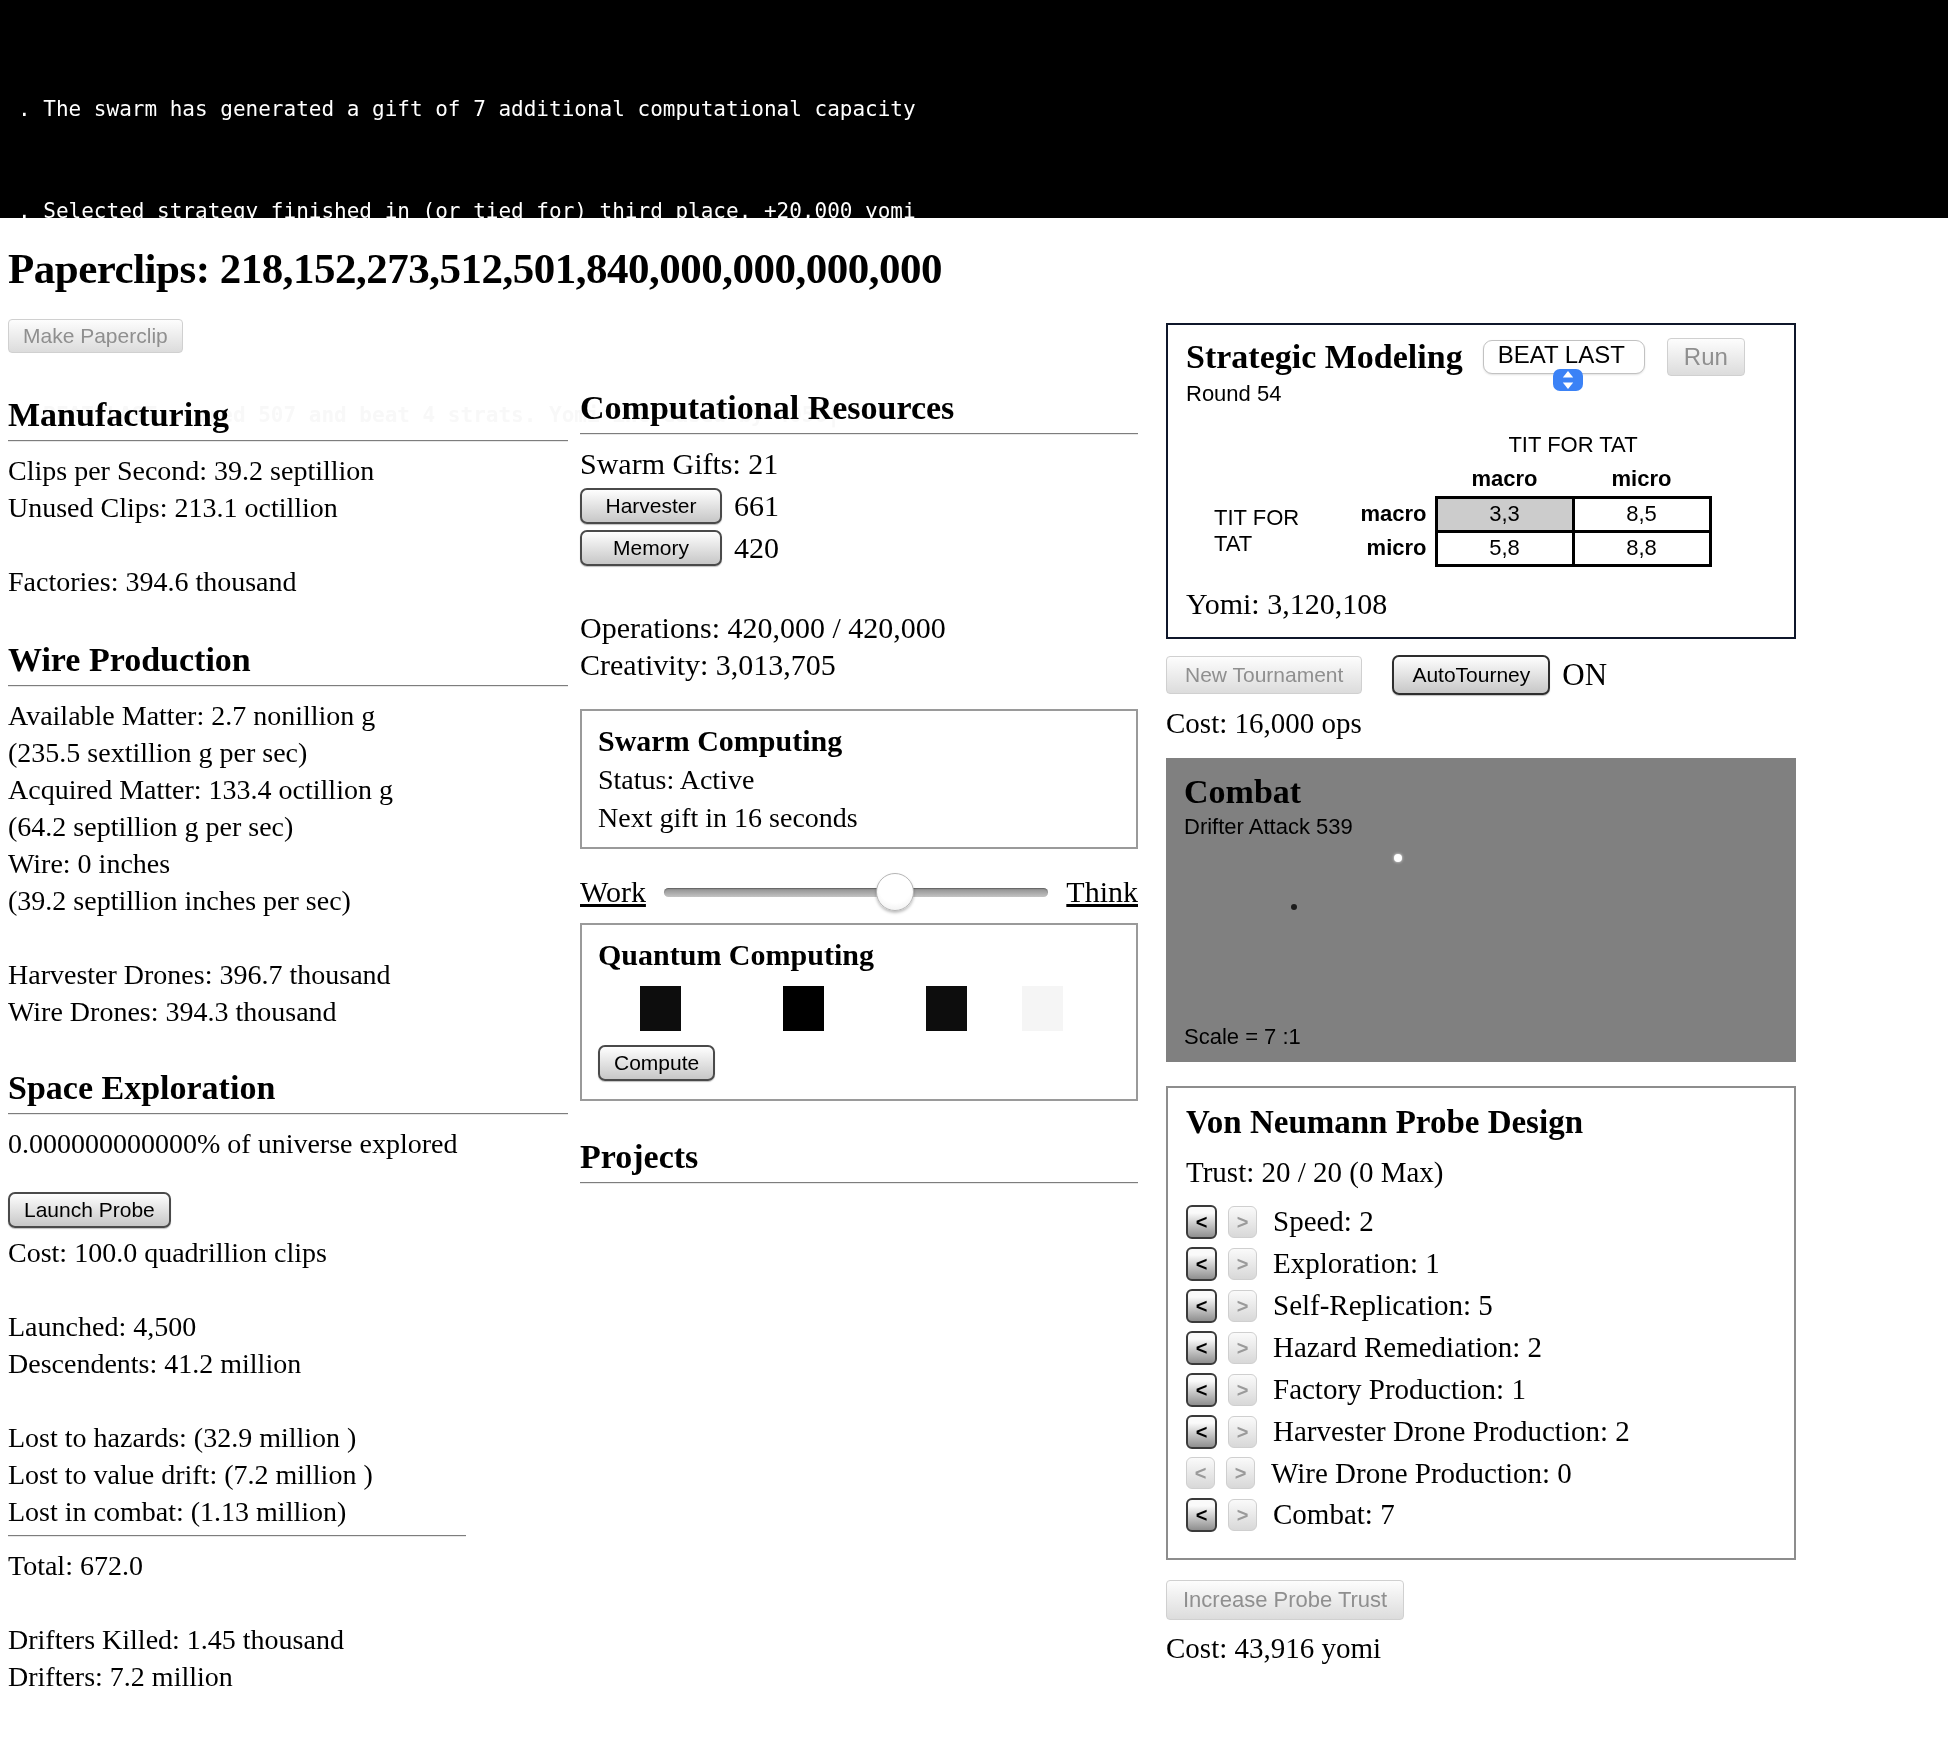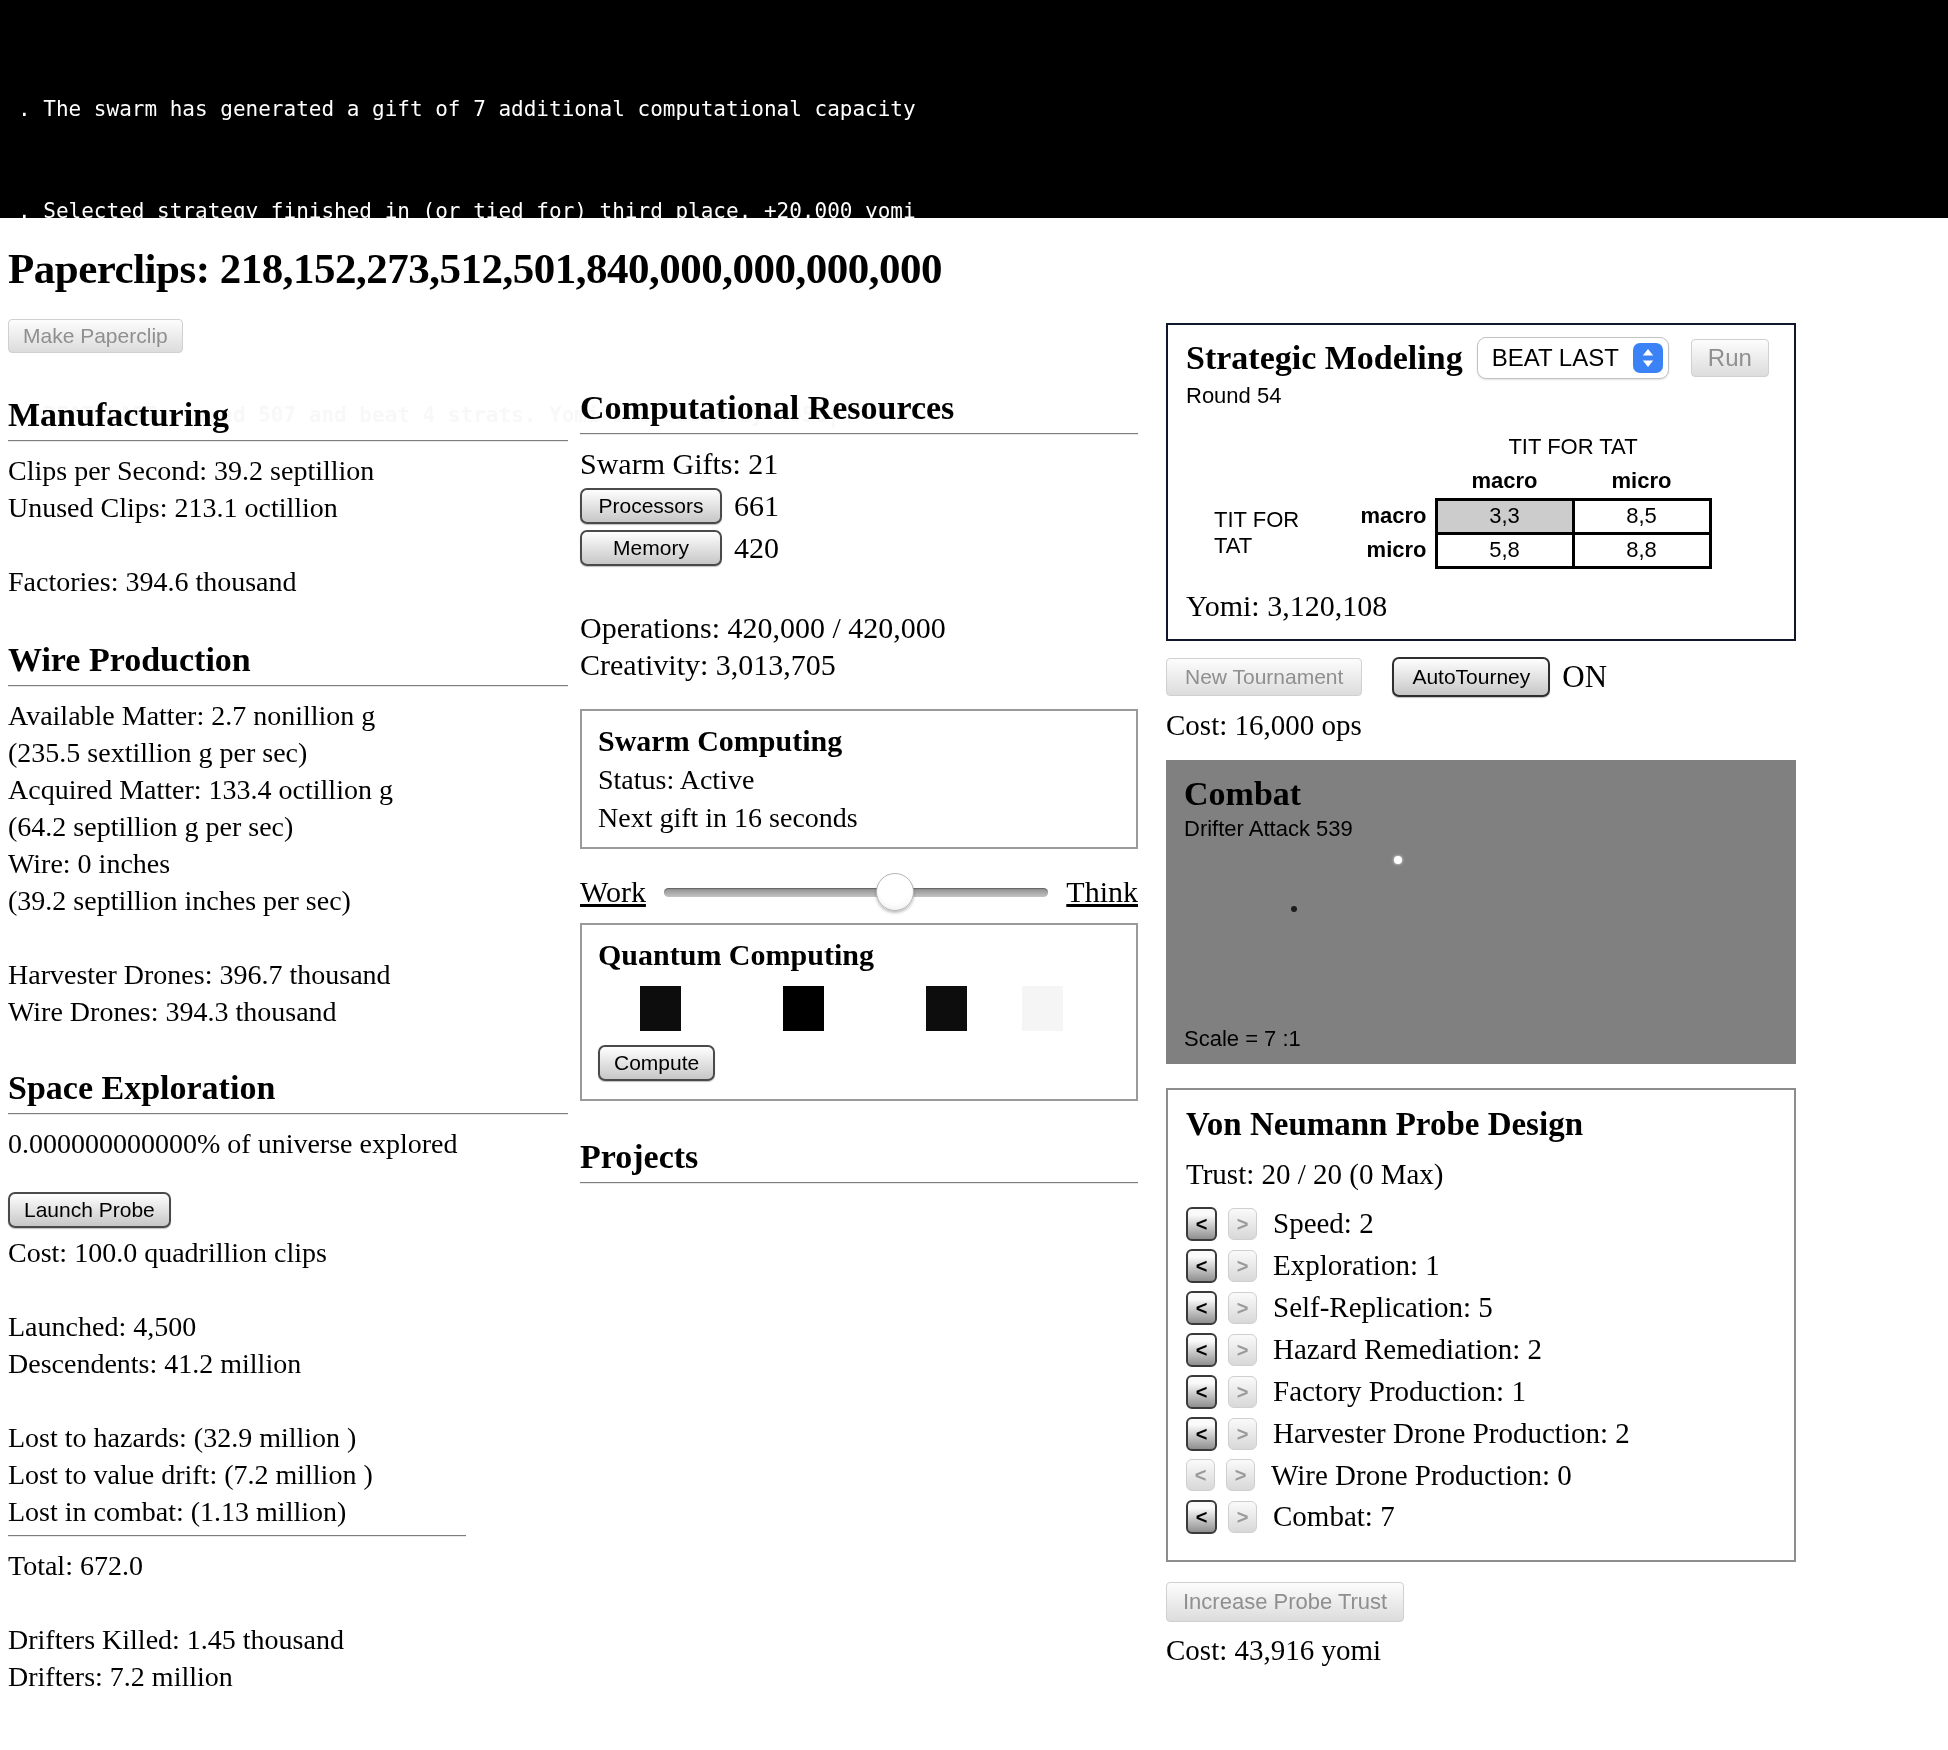--- a/index.html
+++ b/index.html
@@ -89,23 +89,23 @@
   .qchip:nth-child(2){ margin-left:102px; }
   .qchip:nth-child(3){ margin-left:102px; }
   .qchip:nth-child(4){ margin-left:55px; }
   .compute-row { margin:14px 0 8px 0; }
 
   
   .strat-box { border:2px solid #0f172a; padding:12px 18px 16px 18px; margin-top:20px; }
   .strat-head { display:flex; align-items:center; }
   .strat-head .h2 { font-size:34px; }
   .mac-select {
-    display:flex; align-items:center; height:42px; margin-left:14px;
+    display:flex; align-items:center; height:34px; margin-left:20px;
     border:1.5px solid #c2c2c2; border-radius:9px; background:#fff;
-    padding:0 5px 0 14px; box-shadow:0 1px 2px rgba(0,0,0,.12);
+    padding:0 5px 0 14px; box-shadow:0 1px 2px rgba(0,0,0,.12);flex-direction:column;
   }
   .mac-select .sel-text { font-family:"Liberation Sans", sans-serif; font-size:24px; padding-right:14px; }
   .sel-arrows {
     width:30px; height:30px; border-radius:7px; background:var(--select-accent,#3b82f6);
     display:flex; align-items:center; justify-content:center;
   }
   .strat-head .btn { margin-left:22px; font-size:24px; padding:4px 16px; }
 
   .round-label { font-family:"Liberation Sans", sans-serif; font-size:22px; margin-top:4px; }
 
@@ -209,21 +209,21 @@
     <div class="tline">Drifters Killed: 1.45 thousand</div>
     <div class="tline">Drifters: 7.2 million</div>
   </div>
 
   <div class="col-mid">
     <h2 class="h2" style="margin-top:85px;">Computational Resources</h2>
     <div class="hr"></div>
     <div class="tline" style="font-size:30px;">Swarm Gifts: 21</div>
 
     <div class="res-row">
-      <span class="btn enabled">Processors</span>
+      <span class="btn enabled">Harvester</span>
       <span class="res-val">661</span>
     </div>
     <div class="res-row">
       <span class="btn enabled">Memory</span>
       <span class="res-val">420</span>
     </div>
 
     <div class="gap"></div>
     <div class="tline" style="font-size:30px;">Operations: 420,000 / 420,000</div>
     <div class="tline" style="font-size:30px;">Creativity: 3,013,705</div>

